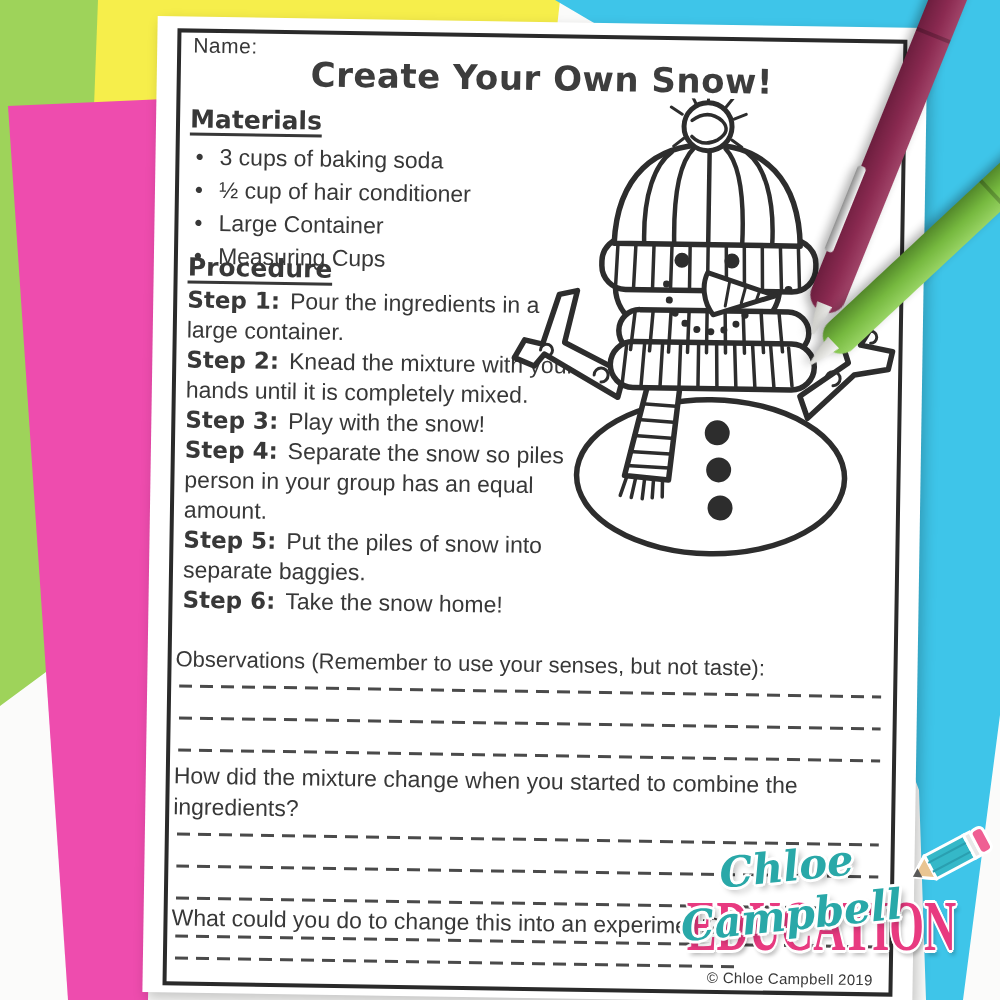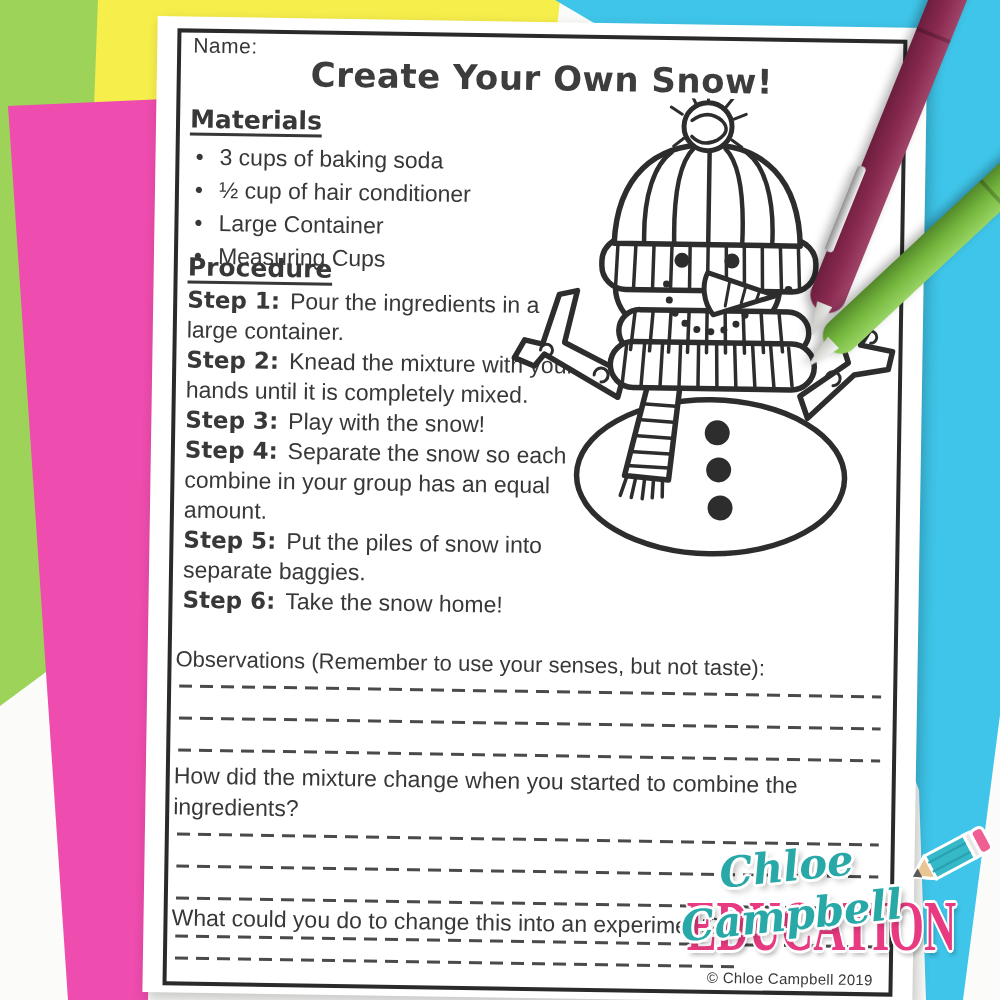--- a/index.html
+++ b/index.html
@@ -101,21 +101,21 @@
     <div class="mi">
         <span>Measuring Cups</span>
       </div>
   </div>
 
   <div class="procedure-h h-underline">Procedure</div>
   <div class="steps">
     <p><b>Step 1:</b><span>Pour the ingredients in a large container.</span></p>
     <p><b>Step 2:</b><span>Knead the mixture with your hands until it is completely mixed.</span></p>
     <p><b>Step 3:</b><span>Play with the snow!</span></p>
-    <p><b>Step 4:</b><span>Separate the snow so each combine in your group has an equal amount.</span></p>
+    <p><b>Step 4:</b><span>Separate the snow so piles person in your group has an equal amount.</span></p>
     <p><b>Step 5:</b><span>Put the piles of snow into separate baggies.</span></p>
     <p><b>Step 6:</b><span>Take the snow home!</span></p>
   </div>
 
   <div class="observations">Observations (Remember to use your senses, but not taste):</div>
   <div class="wline" style="top:668px"></div>
   <div class="wline" style="top:700px"></div>
   <div class="wline" style="top:732px"></div>
 
   <div class="question q1">How did the mixture change when you started to combine the ingredients?</div>

